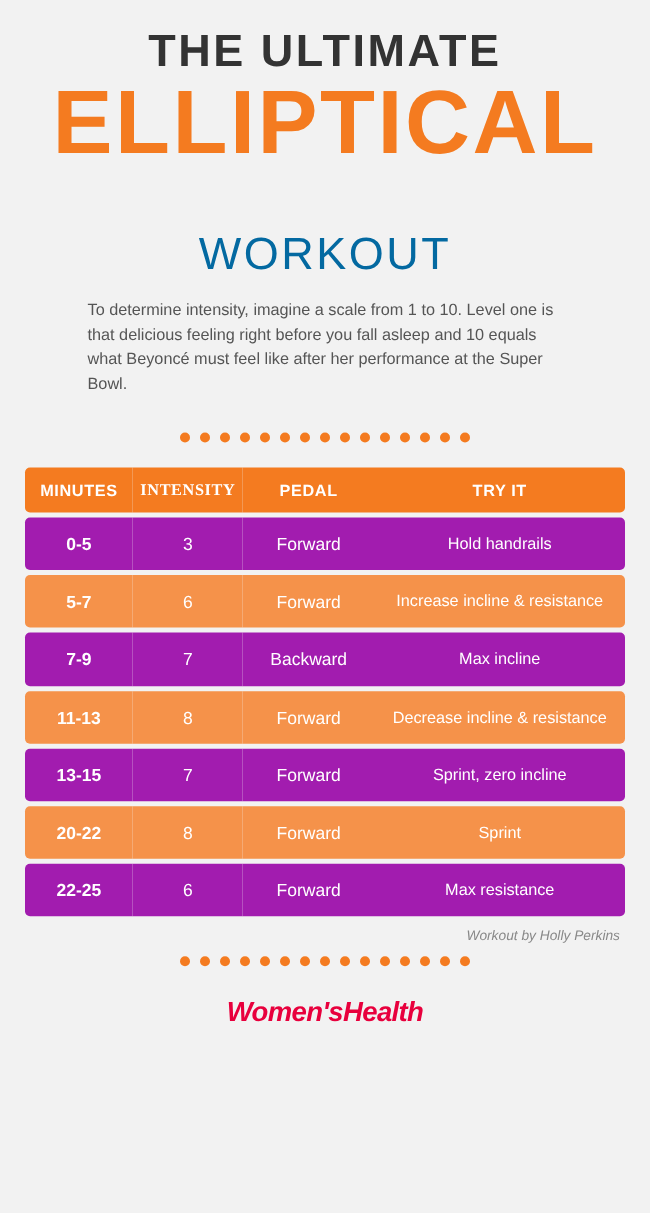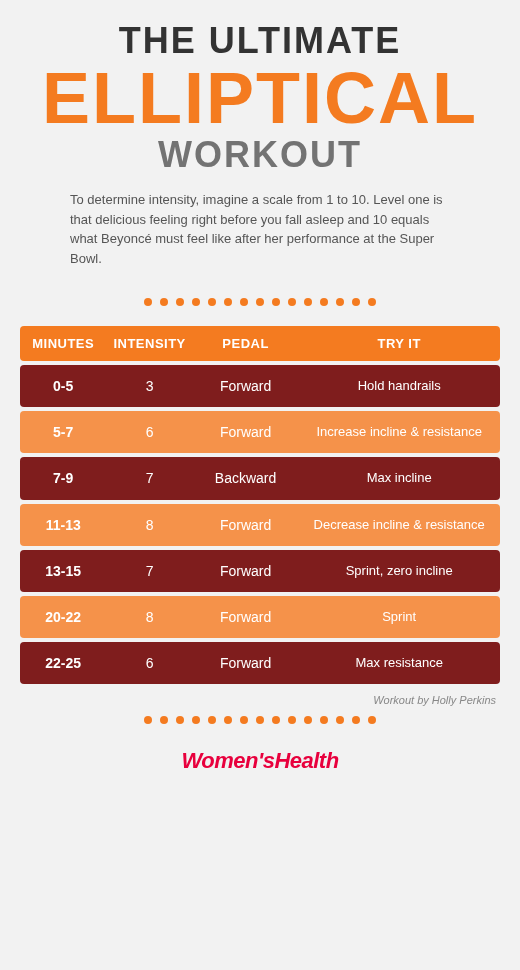--- a/index.html
+++ b/index.html
@@ -33,24 +33,25 @@
       font-size: 72px;
       font-weight: 900;
       color: #f47b20;
       letter-spacing: 2px;
       text-transform: uppercase;
       line-height: 1;
     }
 
     .title-line3 {
       font-size: 36px;
-      font-weight: 700;
-      color: #737373;
+      font-weight: 400;
+      color: #0369a1;
       letter-spacing: 2px;
       text-transform: uppercase;
+      margin-top: 48px;
     }
 
     .subtitle {
       font-size: 13px;
       color: #555;
       text-align: left;
       margin: 14px auto 10px;
       max-width: 380px;
       line-height: 1.5;
     }
@@ -93,21 +94,21 @@
     }
 
     thead tr th:first-child {
       border-radius: 4px 0 0 4px;
     }
     thead tr th:last-child {
       border-radius: 0 4px 4px 0;
     }
 
     tbody tr td {
-      background-color: #7f1d1d;
+      background-color: #a21caf;
       color: white;
       text-align: center;
       padding: 12px 6px;
       font-size: 14px;
       vertical-align: middle;
     }
 
     tbody tr:nth-child(even) td {
       background-color: #f5924a;
     }
@@ -116,21 +117,21 @@
       border-radius: 4px 0 0 4px;
       font-weight: bold;
     }
     tbody tr td:last-child {
       border-radius: 0 4px 4px 0;
       font-size: 13px;
       line-height: 1.4;
     }
 
     .col-minutes { width: 18%; }
-    .col-intensity { width: 18%; }
+    .col-intensity { width: 18%; font-family: Liberation Serif, serif; }
     .col-pedal { width: 22%; }
     .col-tryit { width: 42%; }
 
     .credit {
       text-align: right;
       font-size: 11px;
       color: #888;
       font-style: italic;
       width: 100%;
       margin-top: 6px;

